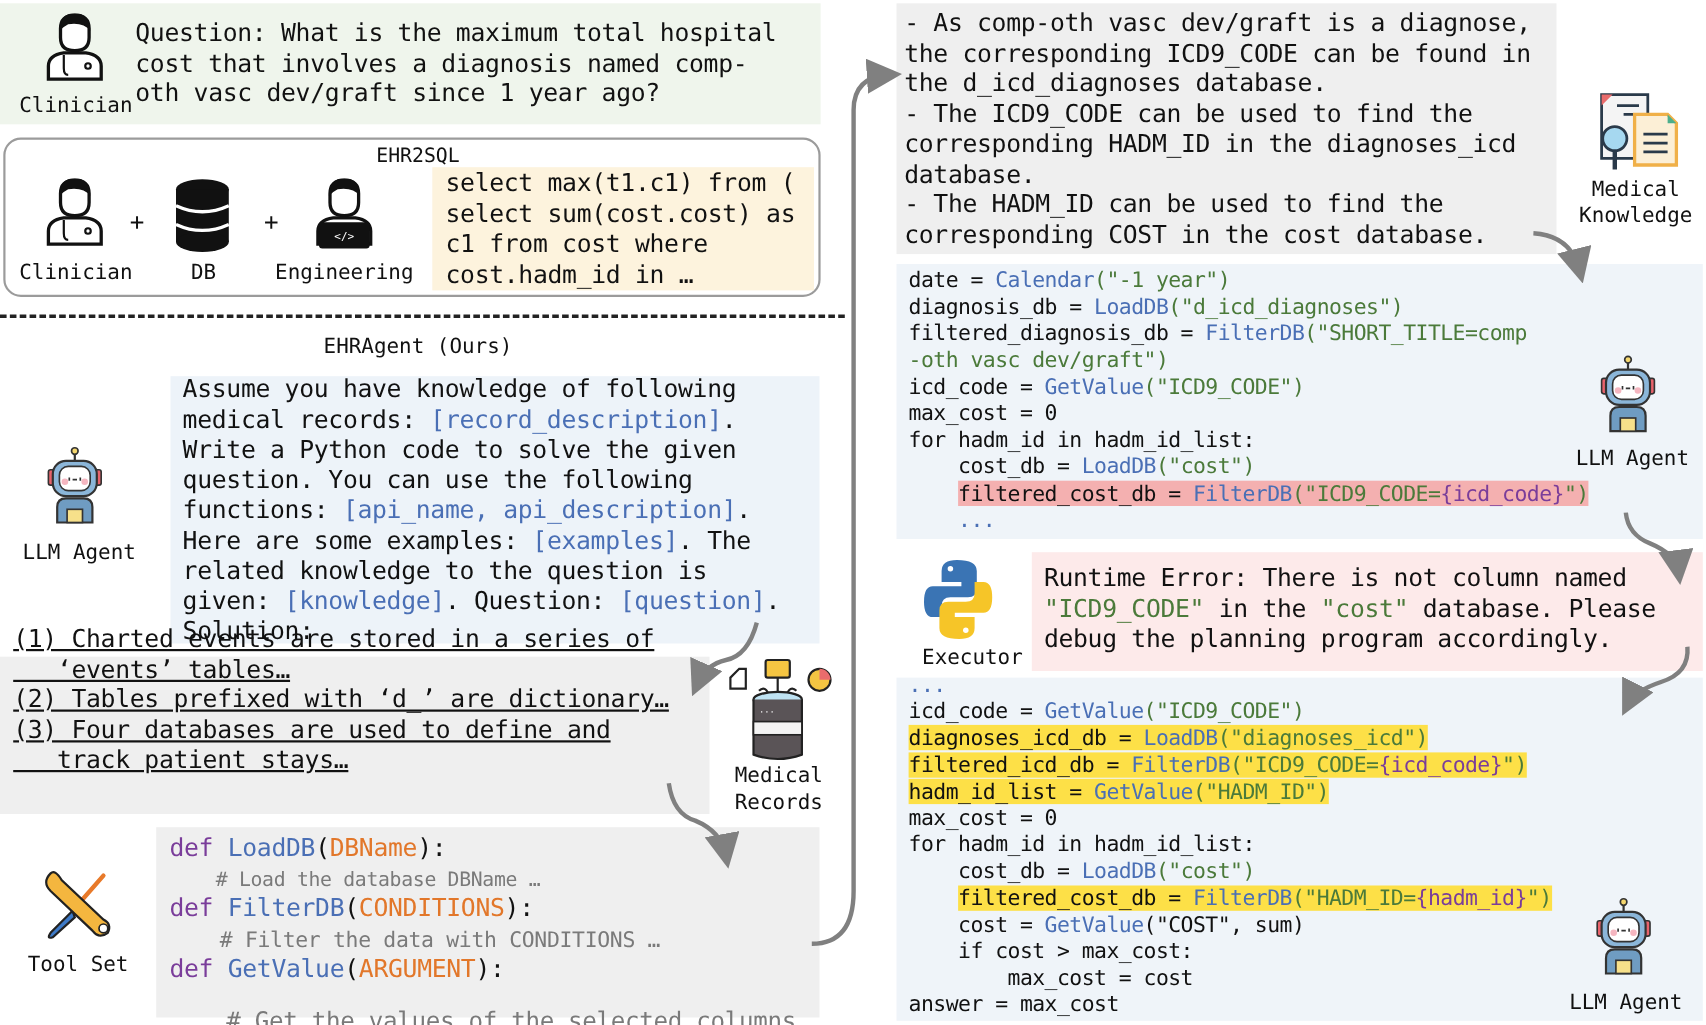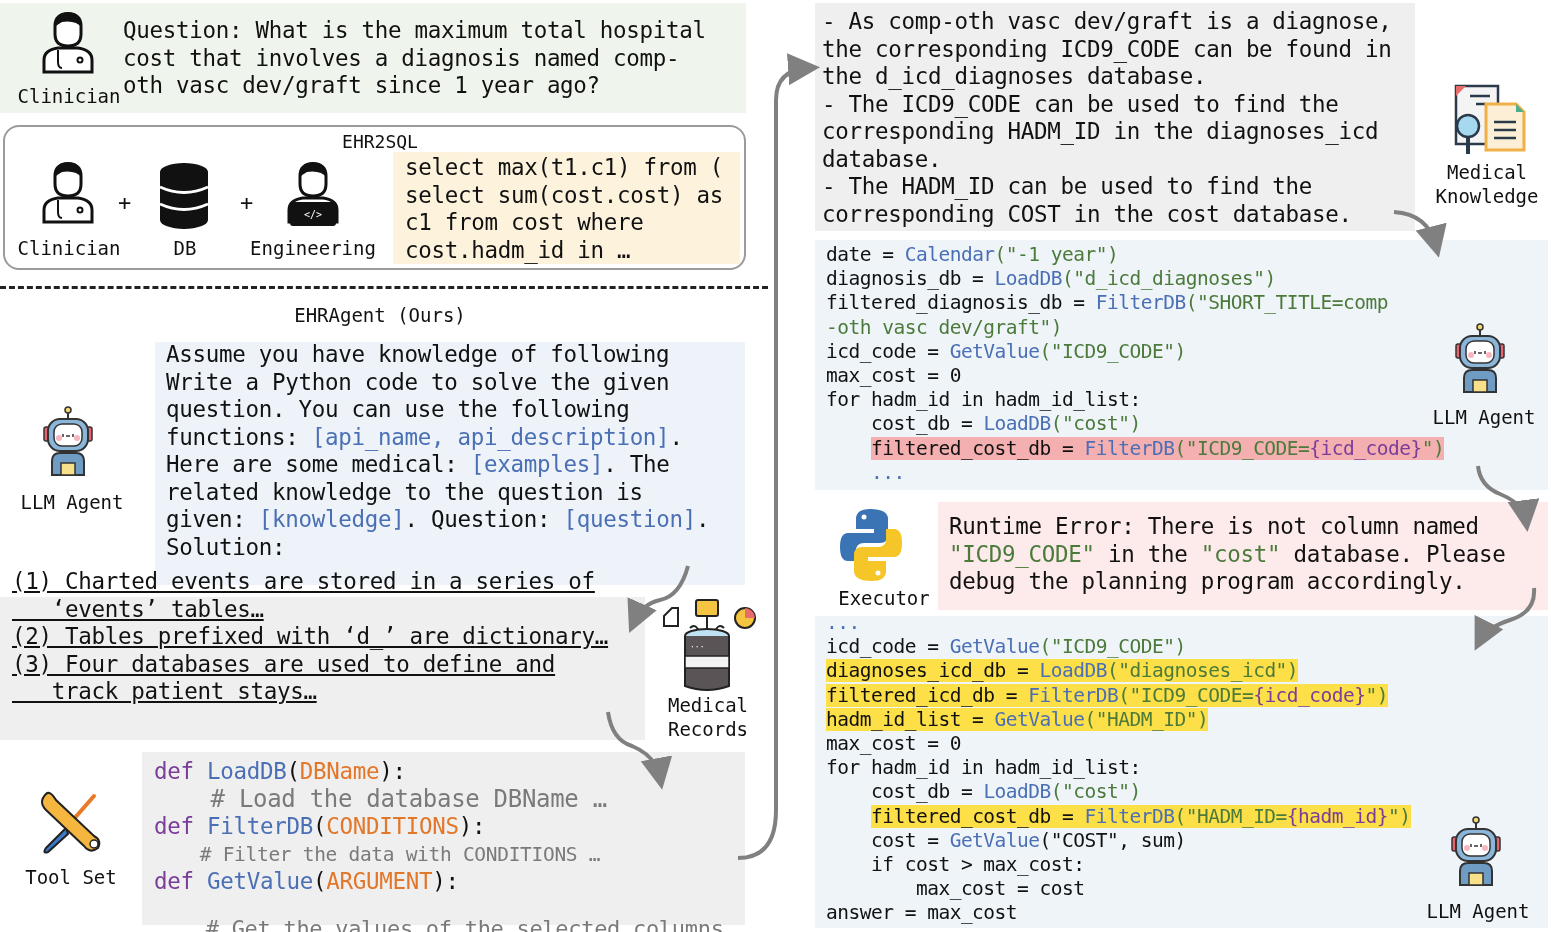--- a/index.html
+++ b/index.html
@@ -116,24 +116,25 @@
   <div class="txt">cost.hadm_id in …</div>
 </div>
 
 <div class="abs label" style="left:250px;top:304px;width:260px;font-size:19px;">EHRAgent (Ours)</div>
 <svg class="abs" style="left:38px;top:405px" width="60" height="74" viewBox="0 0 60 74">
     <use href="#robot"></use>
   </svg>
 <div class="abs label" style="left:10px;top:491px;width:124px;">LLM Agent</div>
 <div class="abs" style="left:166px;top:341px;">
   <div class="txt">Assume you have knowledge of following</div>
+  <div class="txt"><span>medical records: </span><span class="blue">[record_description]</span><span>.</span></div>
   <div class="txt">Write a Python code to solve the given</div>
   <div class="txt">question. You can use the following</div>
   <div class="txt"><span>functions: </span><span class="blue">[api_name, api_description]</span><span>.</span></div>
-  <div class="txt"><span>Here are some medical: </span><span class="blue">[examples]</span><span>. The</span></div>
+  <div class="txt"><span>Here are some examples: </span><span class="blue">[examples]</span><span>. The</span></div>
   <div class="txt">related knowledge to the question is</div>
   <div class="txt"><span>given: </span><span class="blue">[knowledge]</span><span>. Question: </span><span class="blue">[question]</span><span>.</span></div>
   <div class="txt">Solution:</div>
 </div>
 
 <div class="abs" style="left:12px;top:568px;text-decoration:underline;">
   <div class="txt">(1) Charted events are stored in a series of</div>
   <div class="txt">   ‘events’ tables…</div>
   <div class="txt">(2) Tables prefixed with ‘d_’ are dictionary…</div>
   <div class="txt">(3) Four databases are used to define and</div>
@@ -157,21 +158,21 @@
 
 <svg class="abs" style="left:36px;top:788px" width="70" height="70" viewBox="0 0 70 70">
   <line x1="58" y1="8" x2="30" y2="40" stroke="#e87a2a" stroke-width="4" stroke-linecap="round"></line>
   <path d="M30 40 L10 60 Q6 66 12 64 L32 46 Z" fill="#3d7ac8" stroke="#222" stroke-width="2"></path>
   <path d="M10 6 Q2 14 10 22 L48 58 Q54 66 62 60 Q66 52 58 48 L20 12 Q14 2 10 6 Z" fill="#f4b63f" stroke="#222" stroke-width="2"></path>
   <circle cx="58" cy="56" r="4" fill="#fff" stroke="#222" stroke-width="1.5"></circle>
 </svg>
 <div class="abs label" style="left:14px;top:866px;width:114px;">Tool Set</div>
 <div class="abs" style="left:154px;top:758px;">
   <div class="txt"><span class="purple">def </span><span class="blue">LoadDB</span>(<span class="orange">DBName</span>):</div>
-  <div class="txt gray" style="font-size:24px;">    # Load the database DBName …</div>
+  <div class="txt gray" style="font-size:18px;">    # Load the database DBName …</div>
   <div class="txt"><span class="purple">def </span><span class="blue">FilterDB</span>(<span class="orange">CONDITIONS</span>):</div>
   <div class="txt gray" style="font-size:19.5px;">    # Filter the data with CONDITIONS …</div>
   <div class="txt"><span class="purple">def </span><span class="blue">GetValue</span>(<span class="orange">ARGUMENT</span>):</div>
   <div class="txt gray" style="font-size:22px;margin-top:19px;">    # Get the values of the selected columns …</div>
 </div>
 
 <div class="abs" style="left:822px;top:8px;">
   <div class="txt">- As comp-oth vasc dev/graft is a diagnose,</div>
   <div class="txt">the corresponding ICD9_CODE can be found in</div>
   <div class="txt">the d_icd_diagnoses database.</div>

